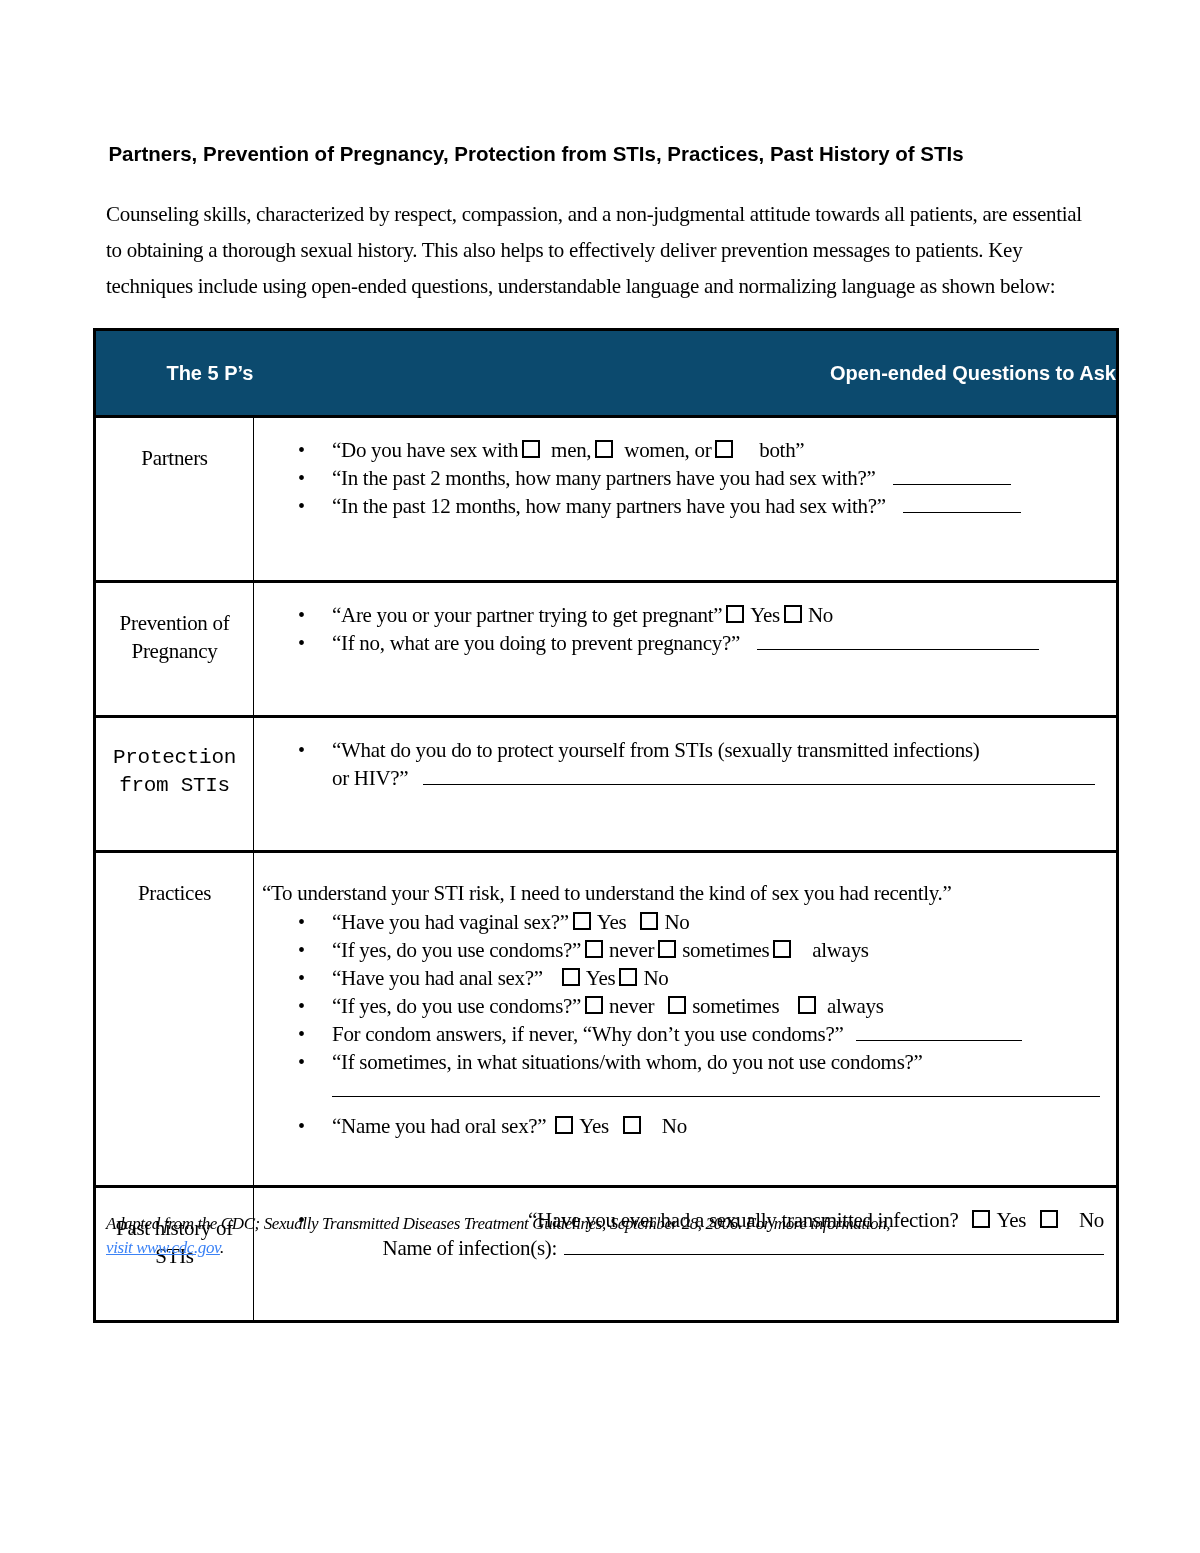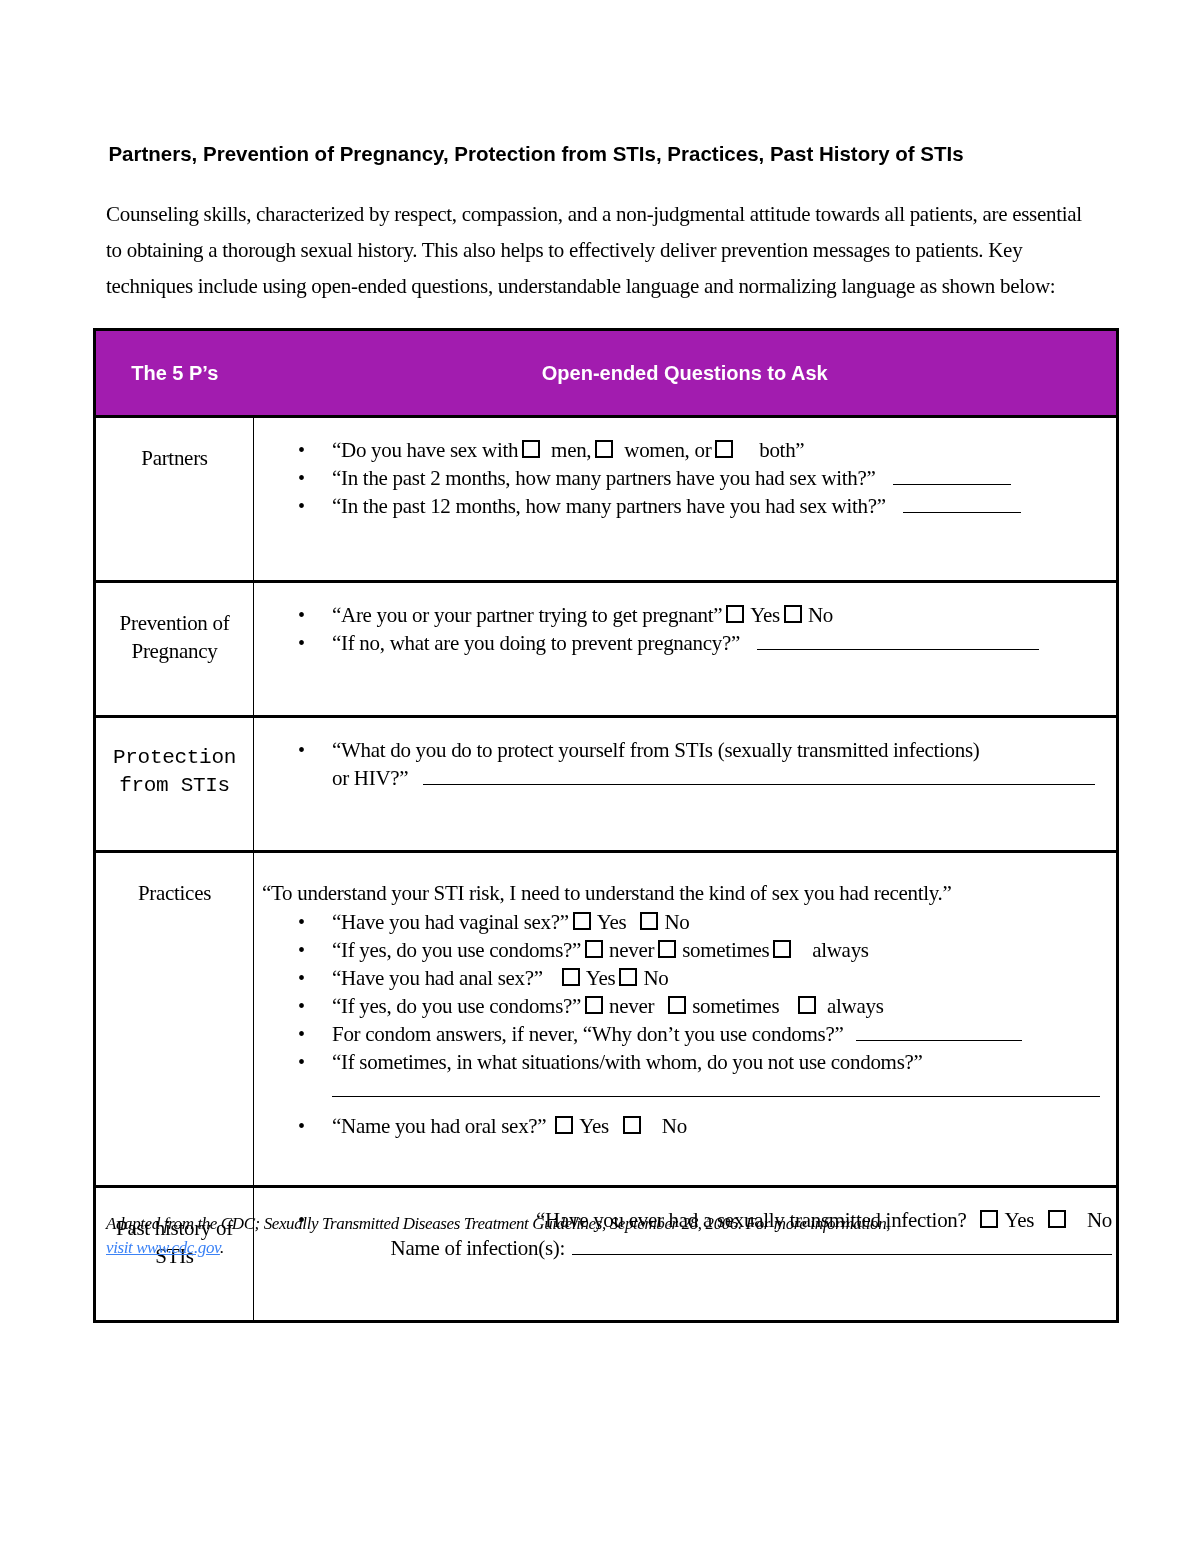--- a/index.html
+++ b/index.html
@@ -8,25 +8,25 @@
 
   .title { position: absolute; left: 0; width: 1200px; top: 96px; text-align: center;
            font-family: "Liberation Sans", sans-serif; font-weight: bold; font-size: 37px; line-height: 44px; }
   .subtitle { position: absolute; left: 0; width: 1072px; top: 141px; text-align: center;
            font-family: "Liberation Sans", sans-serif; font-weight: bold; font-size: 20.5px; line-height: 26px; }
   .intro { position: absolute; left: 106px; width: 980px; top: 196px;
            font-size: 21px; line-height: 36px; letter-spacing: -0.3px; }
 
   table.fivep { position: absolute; left: 93px; top: 328px; width: 1026px; border-collapse: collapse;
            border: 3px solid #000; table-layout: fixed; }
-  table.fivep th { background: #a21caf; color: #fff; font-family: "Liberation Sans", sans-serif; font-weight: bold;
-           font-size: 20px; height: 84px; padding: 0; }
+  table.fivep th { background: #0c4a6e; color: #fff; font-family: "Liberation Sans", sans-serif; font-weight: bold;
+           font-size: 20px; height: 84px; padding: 0; text-align: right; }
   table.fivep td { border-top: 3px solid #000; vertical-align: top; font-size: 21px; line-height: 28px; letter-spacing: -0.3px; }
   table.fivep td.pcol { border-right: 1px solid #000000; text-align: center; padding: 26px 6px 0 6px; }
-  table.fivep td.qcol { padding: 18px 4px 0 40px; }
+  table.fivep td.qcol { padding: 18px 12px 0 40px; }
   col.c1 { width: 159px; }
 
   ul.qs { list-style: none; margin: 0; padding: 0; }
   ul.qs li { position: relative; padding-left: 38px; min-height: 28px; white-space: nowrap; }
   ul.qs li::before { content: "\2022"; position: absolute; left: 4px; top: 0; font-size: 20px; }
   ul.qs li.nobullet::before { content: ""; }
 
   .cb { display: inline-block; width: 14px; height: 14px; border: 2.5px solid #000; vertical-align: -1px; margin: 0 6px 0 4px; background: #fff; }
   .blank { display: inline-block; border-bottom: 1.5px solid #000; height: 20px; vertical-align: baseline; }
 

